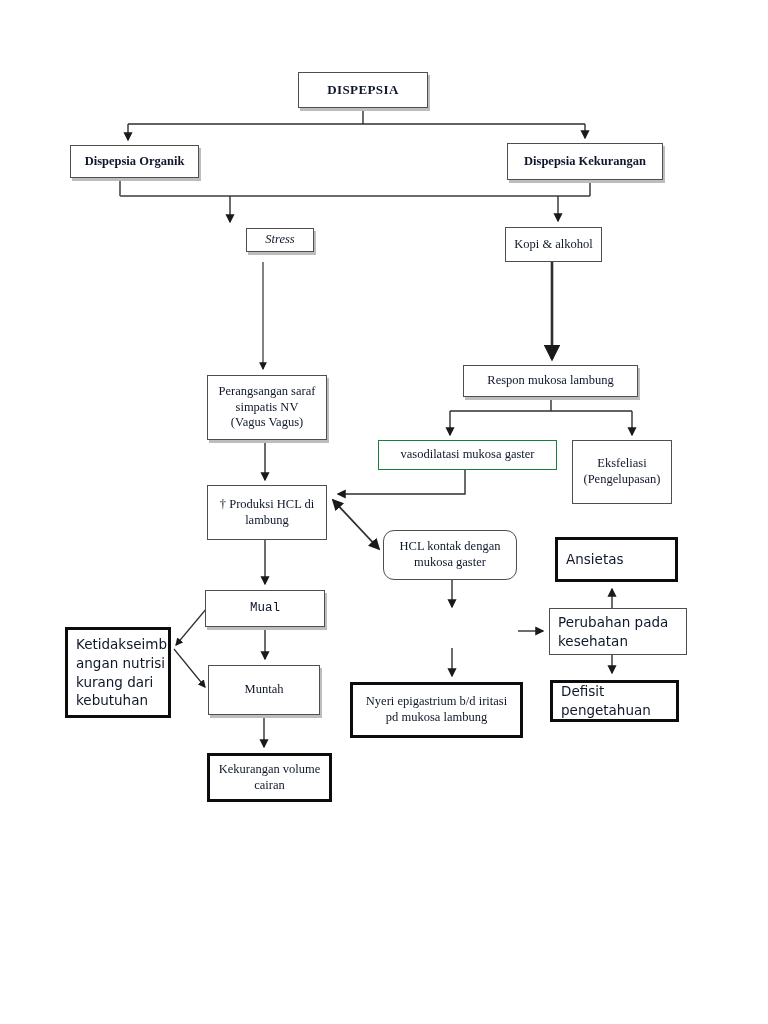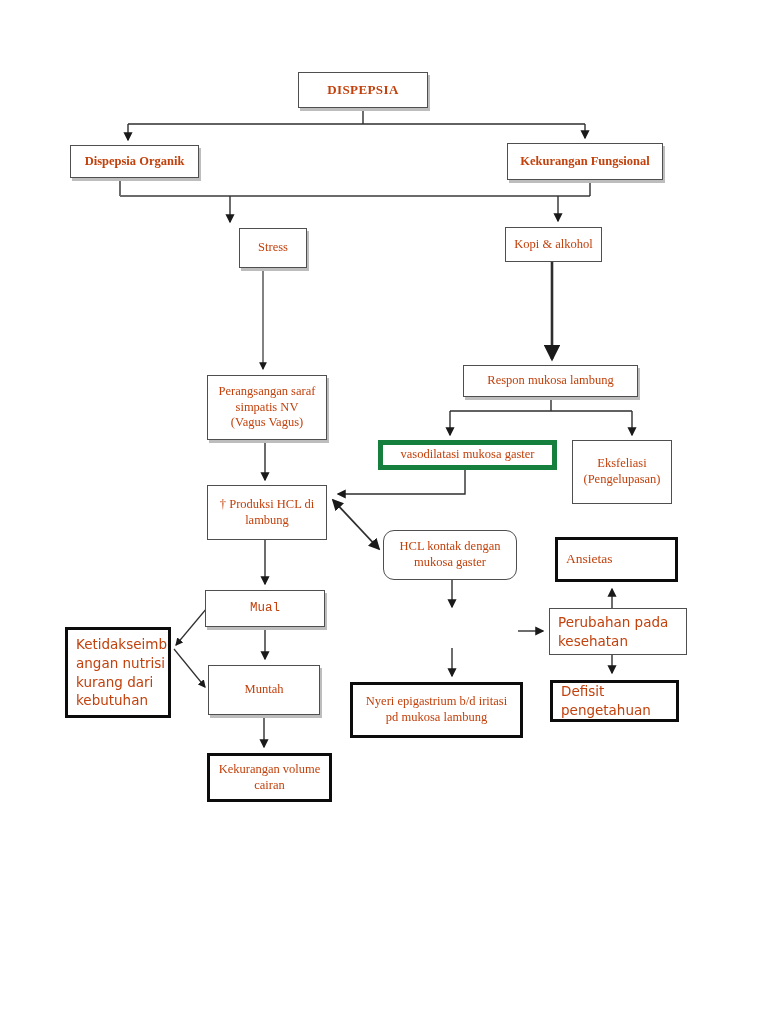--- a/index.html
+++ b/index.html
@@ -15,34 +15,34 @@
     position: absolute;
     left: 0; top: 0;
     width: 768px; height: 1024px;
     pointer-events: none;
   }
   .node {
     position: absolute;
     box-sizing: border-box;
     background: #ffffff;
     border: 1.5px solid #4f4f4f;
-    color: #c2410c;
+    color: #0f172a;
     display: flex;
     align-items: center;
     justify-content: center;
     text-align: center;
     font-size: 12.5px;
     line-height: 1.25;
     white-space: pre-line;
     z-index: 2;
   }
   .shadow { box-shadow: 2px 3px 0 #bdbdbd; }
   .bold { font-weight: bold; }
   .thick { border: 3.5px solid #0c0c0c; }
-  .medium { border: 5px solid #15803d; }
+  .medium { border: 1px solid #15803d; }
   .sans {
     font-family: "DejaVu Sans", "Liberation Sans", sans-serif;
     justify-content: flex-start;
     text-align: left;
     padding: 4px 6px 4px 8px;
     font-size: 13.5px;
     line-height: 1.4;
   }
   .title-font { font-size: 13px; letter-spacing: 0.4px; }
   .edge { stroke: #2e2e2e; stroke-width: 1.4; fill: none; }
@@ -116,23 +116,23 @@
     <g>
       <line class="edge" x1="612" y1="608" x2="612" y2="589" marker-end="url(#ah)"></line>
       <line class="edge" x1="612" y1="655" x2="612" y2="673" marker-end="url(#ah)"></line>
     </g>
   </svg>
 
   <div class="node bold title-font shadow" style="left:298px; top:72px; width:130px; height:36px;">DISPEPSIA</div>
 
   <div class="node bold shadow" style="left:70px; top:145px; width:129px; height:33px;">Dispepsia Organik</div>
 
-  <div class="node bold shadow" style="left:507px; top:143px; width:156px; height:37px;">Kekurangan Fungsional</div>
+  <div class="node bold shadow" style="left:507px; top:143px; width:156px; height:37px;">Dispepsia Kekurangan</div>
 
-  <div class="node shadow" style="left:239px; top:228px; width:68px; height:40px;">Stress</div>
+  <div class="node shadow" style="left:246px; top:228px; width:68px; height:24px;font-style:italic;">Stress</div>
 
   <div class="node" style="left:505px; top:227px; width:97px; height:35px;">Kopi &amp; alkohol</div>
 
   <div class="node shadow" style="left:207px; top:375px; width:120px; height:65px;">Perangsangan saraf
 simpatis NV
 (Vagus Vagus)</div>
 
   <div class="node shadow" style="left:463px; top:365px; width:175px; height:32px;text-align:right;">Respon mukosa lambung</div>
 
   <div class="node medium" style="left:378px; top:440px; width:179px; height:30px;">vasodilatasi mukosa gaster</div>
@@ -155,21 +155,21 @@
 
   <div class="node thick sans" style="left:65px; top:627px; width:106px; height:91px;">Ketidakseimb
 angan nutrisi
 kurang dari
 kebutuhan</div>
 
 
   <div class="node thick" style="left:350px; top:682px; width:173px; height:56px;">Nyeri epigastrium b/d iritasi
 pd mukosa lambung</div>
 
-  <div class="node thick sans" style="left:555px; top:537px; width:123px; height:45px;font-family:Liberation Serif, serif;">Ansietas</div>
+  <div class="node thick sans" style="left:555px; top:537px; width:123px; height:45px;">Ansietas</div>
 
   <div class="node sans" style="left:549px; top:608px; width:138px; height:47px;">Perubahan pada
 kesehatan</div>
 
   <div class="node thick sans" style="left:550px; top:680px; width:129px; height:42px;">Defisit
 pengetahuan</div>
 
 </div>
 
 </body></html>

